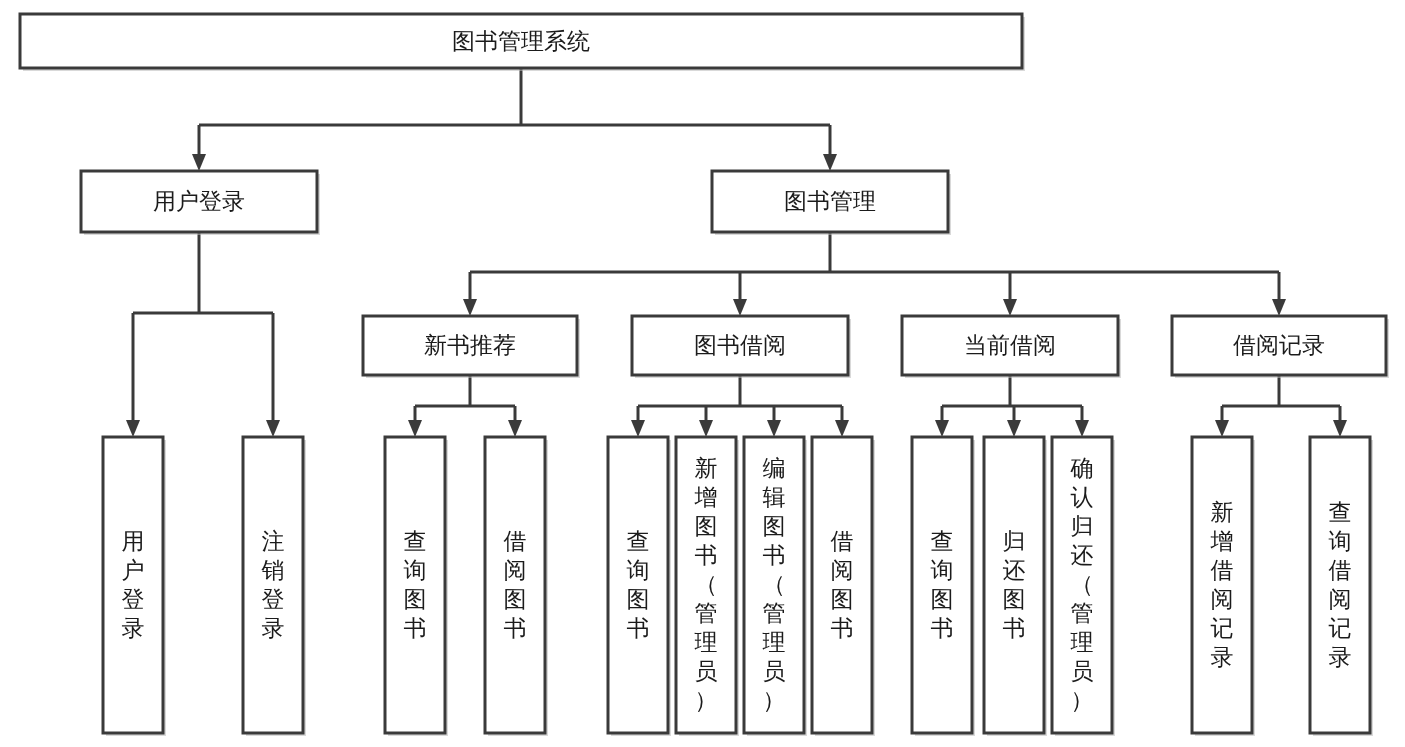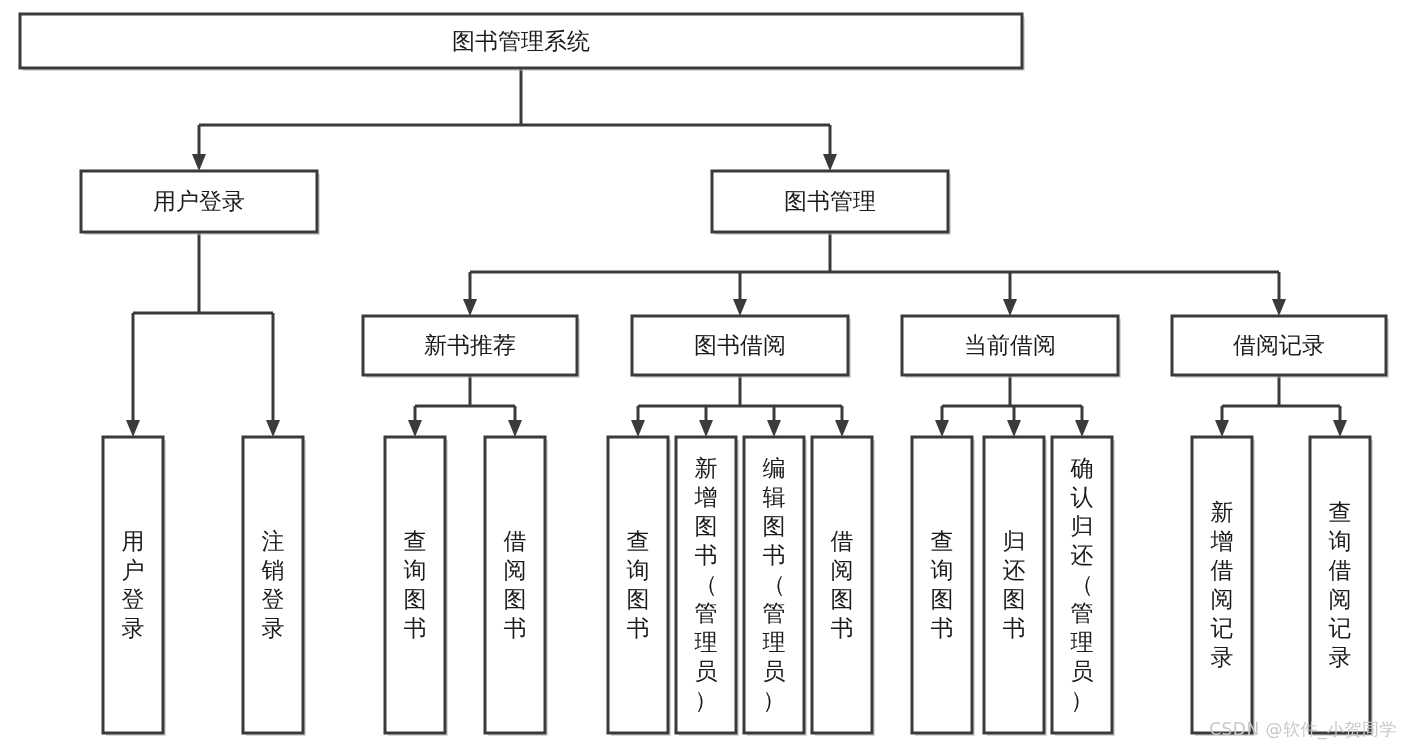--- a/index.html
+++ b/index.html
@@ -243,14 +243,13 @@
           <rect x="1192" y="437" width="60" height="296" class="node-box"></rect>
           <text x="1222" class="node-label vertical"><tspan x="1222" y="512.5">新</tspan><tspan x="1222" y="541.5">增</tspan><tspan x="1222" y="570.5">借</tspan><tspan x="1222" y="599.5">阅</tspan><tspan x="1222" y="628.5">记</tspan><tspan x="1222" y="657.5">录</tspan></text>
         </g>
         <g>
           <rect x="1313" y="440" width="60" height="296" class="node-shadow"></rect>
           <rect x="1310" y="437" width="60" height="296" class="node-box"></rect>
           <text x="1340" class="node-label vertical"><tspan x="1340" y="512.5">查</tspan><tspan x="1340" y="541.5">询</tspan><tspan x="1340" y="570.5">借</tspan><tspan x="1340" y="599.5">阅</tspan><tspan x="1340" y="628.5">记</tspan><tspan x="1340" y="657.5">录</tspan></text>
         </g>
       </g>
   </svg>
-  <div class="watermark">CSDN @软件_小贺同学</div>
 </div>
 
 </body></html>

